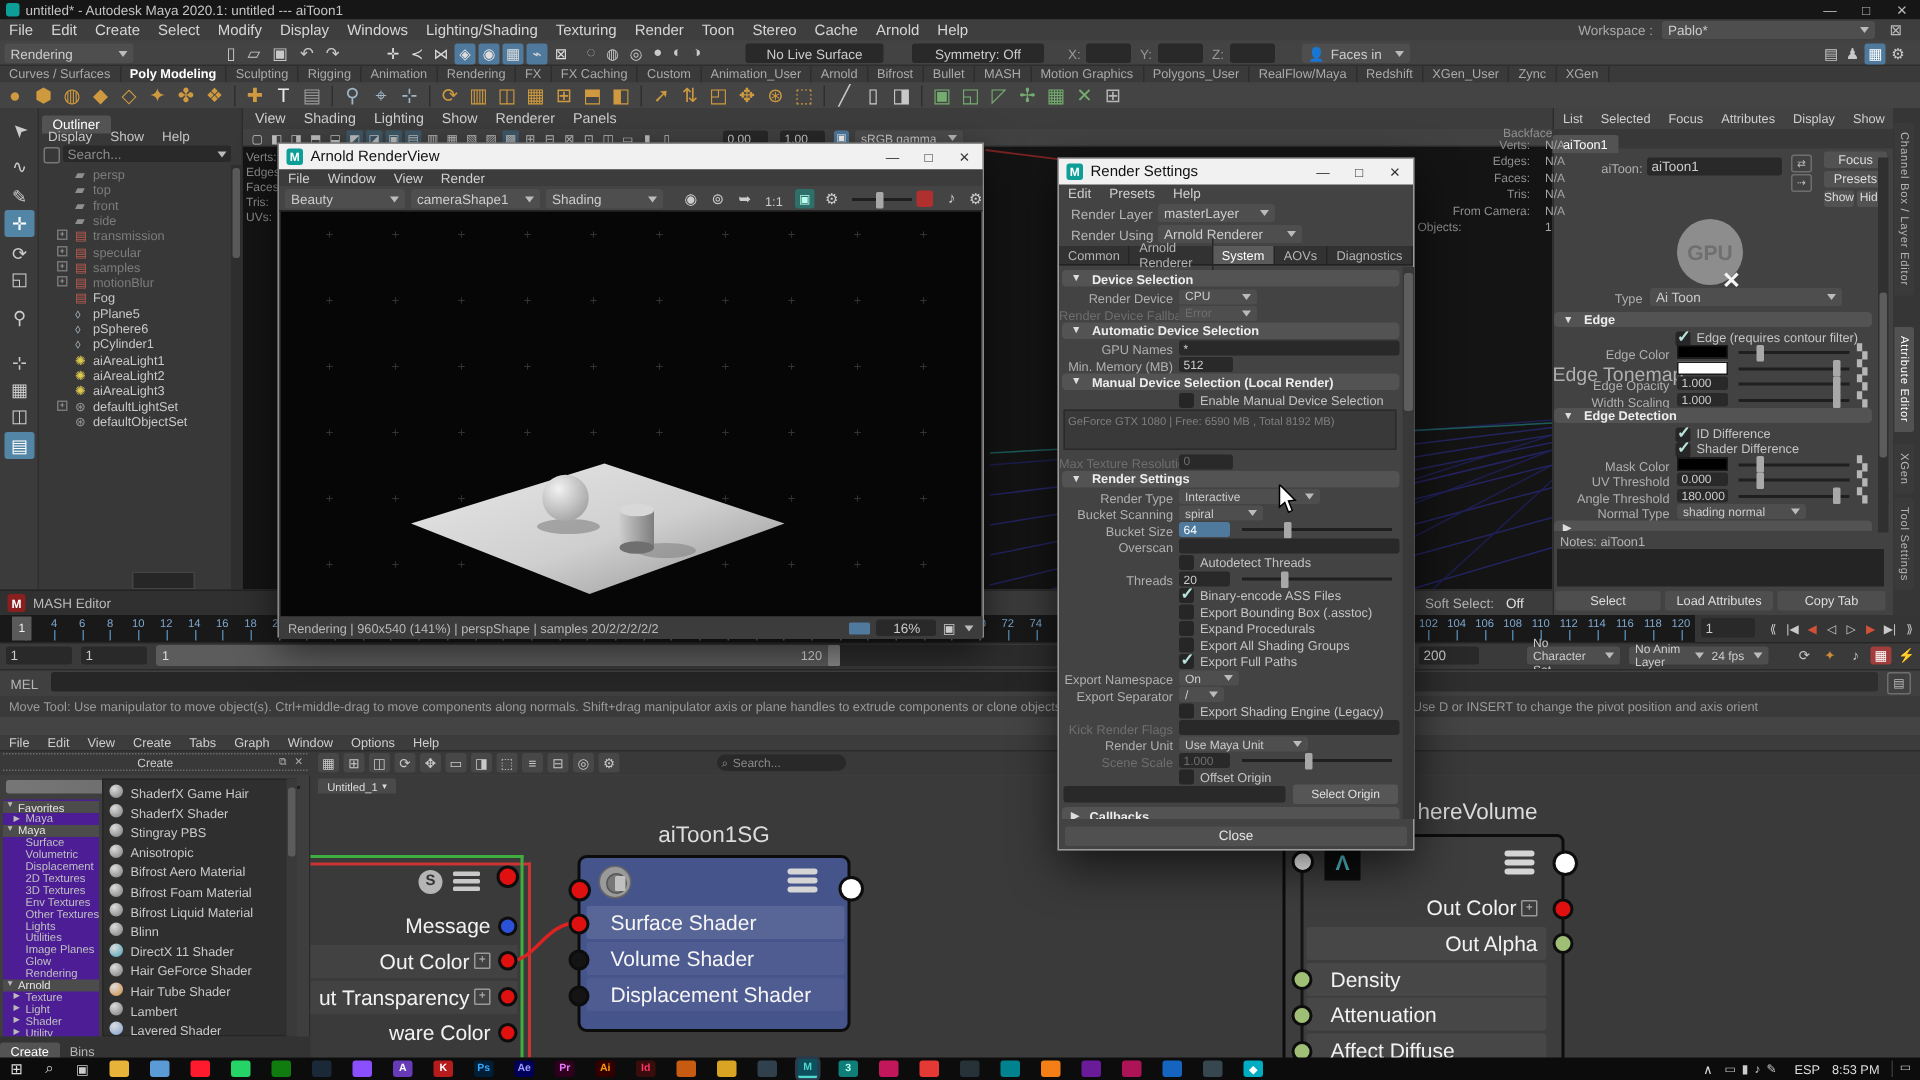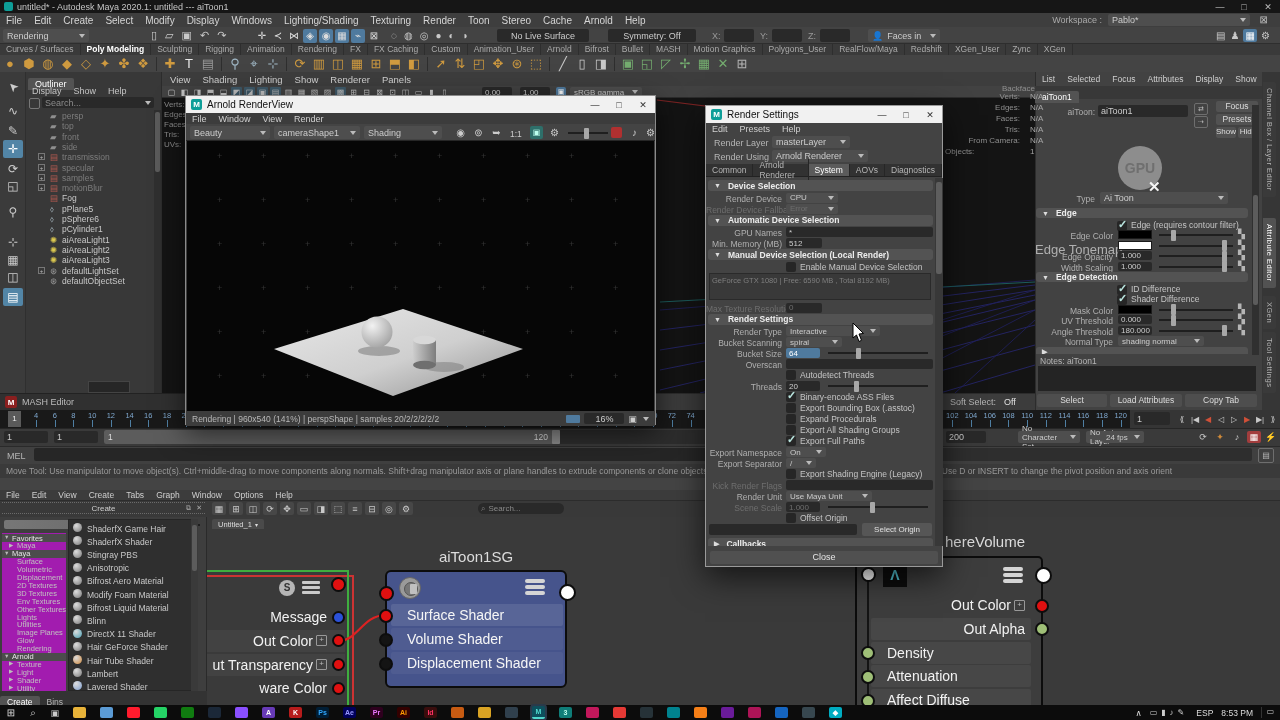--- a/index.html
+++ b/index.html
@@ -523,21 +523,21 @@
   </div>
   <div class="fldb" style="left:946px;top:431px;width:40px;height:12px;">200</div>
   <div class="dropb" style="left:1018px;top:431px;width:62px;height:12px;font-size:8px;">
       <span>No Character Set</span>
       <span class="dar"></span>
     </div>
   <div class="dropb" style="left:1086px;top:431px;width:54px;height:12px;font-size:8px;">
       <span>No Anim Layer</span>
       <span class="dar"></span>
     </div>
-  <div class="dropb" style="left:1102px;top:431px;width:42px;height:12px;font-size:8px;">
+  <div class="dropb" style="left:1137px;top:431px;width:42px;height:12px;font-size:8px;">
       <span>24 fps</span>
       <span class="dar"></span>
     </div>
   <div id="rangeIcons"></div>
 
   <div class="r" style="left:0;top:446px;width:1280px;height:18px;background:#404040;border-top:1px solid #2a2a2a;"></div>
   <div class="tx" style="left:7px;top:451px;font-size:9px;color:#b5b5b5;">MEL</div>
   <div class="r" style="left:34px;top:448px;width:870px;height:13px;background:#262626;border-radius:2px;"></div>
   <div class="r" style="left:910px;top:448px;width:342px;height:13px;background:#2e2e2e;border-radius:2px;"></div>
   <div class="icon-box" style="left:1258px;top:448px;width:14px;height:13px;border:1px solid #6e6e6e;color:#bbb;font-size:8px;">▤</div>
@@ -564,21 +564,21 @@
     <span style="position:absolute;right:3px;font-size:7px;color:#aaa;">✕</span>
   </div>
   <div id="hsToolIcons"></div>
   <div class="fldb" style="left:478px;top:503px;width:86px;height:11px;border-radius:6px;color:#8a8a8a;font-size:8px;">⌕ <span style="margin-left:3px;">Search...</span></div>
 
   <div class="r" style="left:0;top:517px;width:207px;height:188px;background:#3e3e3e;border-right:1px solid #2a2a2a;"></div>
   <div class="r" style="left:4px;top:520px;width:146px;height:9px;background:linear-gradient(90deg,#777,#666);border-radius:2px;"></div>
   <div class="sld" style="left:156px;top:524px;width:44px;">
       <i style="left:24px;"></i>
     </div>
-  <div class="r" style="left:2px;top:533px;width:64px;height:158px;background:#a21caf;overflow:hidden;" id="hsTree">
+  <div class="r" style="left:2px;top:533px;width:64px;height:158px;background:#4c1d95;overflow:hidden;" id="hsTree">
       <div style="position: absolute; box-sizing: border-box; left: 0px; top: 1px; width: 64px; height: 8px; background: rgb(76, 76, 76);"></div>
       <div style="position: absolute; box-sizing: border-box; left: 2px; top: 1px; font-size: 5.5px; color: rgb(187, 187, 187);">▼</div>
       <div style="position: absolute; box-sizing: border-box; left: 10px; top: 0.5px; font-size: 7.5px; white-space: nowrap; color: rgb(229, 229, 229);">Favorites</div>
       <div style="position: absolute; box-sizing: border-box; left: 7px; top: 8.9px; font-size: 5.5px; color: rgb(187, 187, 187);">▶</div>
       <div style="position: absolute; box-sizing: border-box; left: 15px; top: 8.4px; font-size: 7.5px; white-space: nowrap; color: rgb(192, 192, 192);">Maya</div>
       <div style="position: absolute; box-sizing: border-box; left: 0px; top: 16.8px; width: 64px; height: 8px; background: rgb(76, 76, 76);"></div>
       <div style="position: absolute; box-sizing: border-box; left: 2px; top: 16.8px; font-size: 5.5px; color: rgb(187, 187, 187);">▼</div>
       <div style="position: absolute; box-sizing: border-box; left: 10px; top: 16.3px; font-size: 7.5px; white-space: nowrap; color: rgb(229, 229, 229);">Maya</div>
       <div style="position: absolute; box-sizing: border-box; left: 15px; top: 24.2px; font-size: 7.5px; white-space: nowrap; color: rgb(192, 192, 192);">Surface</div>
       <div style="position: absolute; box-sizing: border-box; left: 15px; top: 32.1px; font-size: 7.5px; white-space: nowrap; color: rgb(192, 192, 192);">Volumetric</div>
@@ -609,21 +609,21 @@
       <div style="position: absolute; box-sizing: border-box; left: 18px; top: 3.5px; font-size: 8.5px; white-space: nowrap; color: rgb(202, 202, 202);">ShaderfX Game Hair</div>
       <div style="position: absolute; box-sizing: border-box; left: 4px; top: 16.2px; width: 9px; height: 9px; border-radius: 50%; background: radial-gradient(circle at 35% 30%, rgb(221, 221, 221), rgb(119, 119, 119));"></div>
       <div style="position: absolute; box-sizing: border-box; left: 18px; top: 16.7px; font-size: 8.5px; white-space: nowrap; color: rgb(202, 202, 202);">ShaderfX Shader</div>
       <div style="position: absolute; box-sizing: border-box; left: 4px; top: 29.4px; width: 9px; height: 9px; border-radius: 50%; background: radial-gradient(circle at 35% 30%, rgb(221, 221, 221), rgb(119, 119, 119));"></div>
       <div style="position: absolute; box-sizing: border-box; left: 18px; top: 29.9px; font-size: 8.5px; white-space: nowrap; color: rgb(202, 202, 202);">Stingray PBS</div>
       <div style="position: absolute; box-sizing: border-box; left: 4px; top: 42.6px; width: 9px; height: 9px; border-radius: 50%; background: radial-gradient(circle at 35% 30%, rgb(221, 221, 221), rgb(119, 119, 119));"></div>
       <div style="position: absolute; box-sizing: border-box; left: 18px; top: 43.1px; font-size: 8.5px; white-space: nowrap; color: rgb(202, 202, 202);">Anisotropic</div>
       <div style="position: absolute; box-sizing: border-box; left: 4px; top: 55.8px; width: 9px; height: 9px; border-radius: 50%; background: radial-gradient(circle at 35% 30%, rgb(221, 221, 221), rgb(119, 119, 119));"></div>
       <div style="position: absolute; box-sizing: border-box; left: 18px; top: 56.3px; font-size: 8.5px; white-space: nowrap; color: rgb(202, 202, 202);">Bifrost Aero Material</div>
       <div style="position: absolute; box-sizing: border-box; left: 4px; top: 69px; width: 9px; height: 9px; border-radius: 50%; background: radial-gradient(circle at 35% 30%, rgb(221, 221, 221), rgb(119, 119, 119));"></div>
-      <div style="position: absolute; box-sizing: border-box; left: 18px; top: 69.5px; font-size: 8.5px; white-space: nowrap; color: rgb(202, 202, 202);">Modify Foam Material</div>
+      <div style="position: absolute; box-sizing: border-box; left: 18px; top: 69.5px; font-size: 8.5px; white-space: nowrap; color: rgb(202, 202, 202);">Bifrost Foam Material</div>
       <div style="position: absolute; box-sizing: border-box; left: 4px; top: 82.2px; width: 9px; height: 9px; border-radius: 50%; background: radial-gradient(circle at 35% 30%, rgb(221, 221, 221), rgb(119, 119, 119));"></div>
       <div style="position: absolute; box-sizing: border-box; left: 18px; top: 82.7px; font-size: 8.5px; white-space: nowrap; color: rgb(202, 202, 202);">Bifrost Liquid Material</div>
       <div style="position: absolute; box-sizing: border-box; left: 4px; top: 95.4px; width: 9px; height: 9px; border-radius: 50%; background: radial-gradient(circle at 35% 30%, rgb(221, 221, 221), rgb(119, 119, 119));"></div>
       <div style="position: absolute; box-sizing: border-box; left: 18px; top: 95.9px; font-size: 8.5px; white-space: nowrap; color: rgb(202, 202, 202);">Blinn</div>
       <div style="position: absolute; box-sizing: border-box; left: 4px; top: 108.6px; width: 9px; height: 9px; border-radius: 50%; background: radial-gradient(circle at 35% 30%, rgb(221, 221, 221), rgb(73, 160, 181));"></div>
       <div style="position: absolute; box-sizing: border-box; left: 18px; top: 109.1px; font-size: 8.5px; white-space: nowrap; color: rgb(202, 202, 202);">DirectX 11 Shader</div>
       <div style="position: absolute; box-sizing: border-box; left: 4px; top: 121.8px; width: 9px; height: 9px; border-radius: 50%; background: radial-gradient(circle at 35% 30%, rgb(221, 221, 221), rgb(119, 119, 119));"></div>
       <div style="position: absolute; box-sizing: border-box; left: 18px; top: 122.3px; font-size: 8.5px; white-space: nowrap; color: rgb(202, 202, 202);">Hair GeForce Shader</div>
       <div style="position: absolute; box-sizing: border-box; left: 4px; top: 135px; width: 9px; height: 9px; border-radius: 50%; background: radial-gradient(circle at 35% 30%, rgb(221, 221, 221), rgb(208, 138, 62));"></div>
       <div style="position: absolute; box-sizing: border-box; left: 18px; top: 135.5px; font-size: 8.5px; white-space: nowrap; color: rgb(202, 202, 202);">Hair Tube Shader</div>

